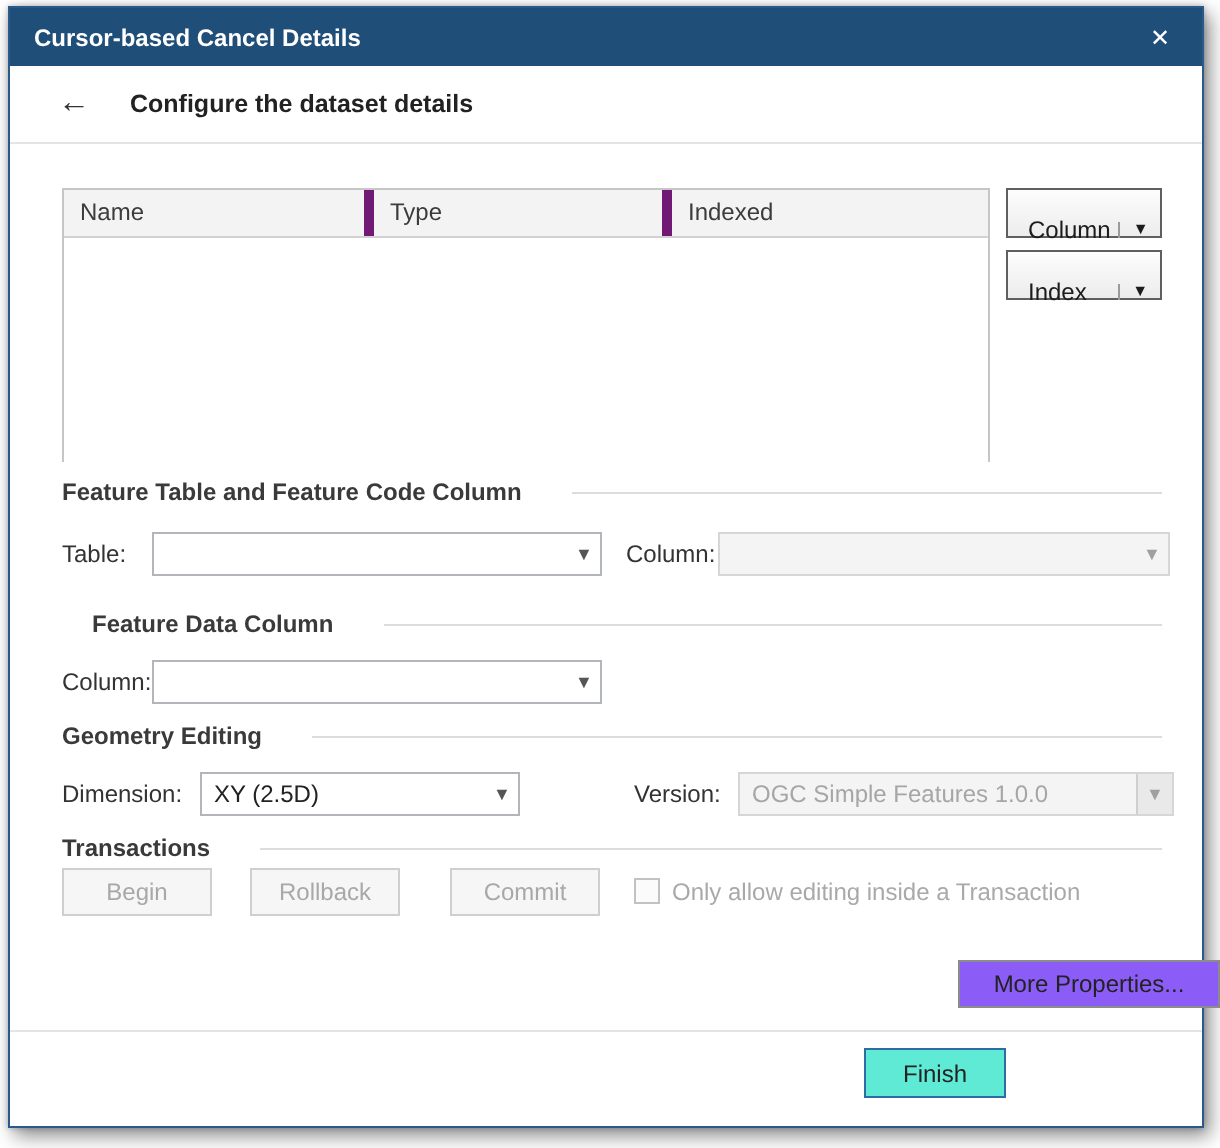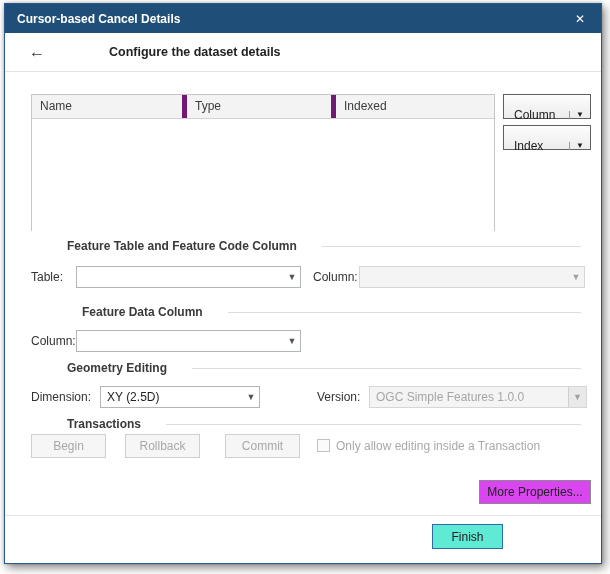--- a/index.html
+++ b/index.html
@@ -22,45 +22,45 @@
     display:flex; align-items:center; padding:0 12px; color:#fff;
   }
   .titlebar .title { flex:1; font-weight:bold; font-size:12px; }
   .close-btn { color:#fff; font-size:12px; line-height:1; cursor:pointer; padding:2px 4px; }
   
   .subheader {
     flex:0 0 38px; display:flex; align-items:center; padding-left:24px;
     border-bottom:1px solid #e4e4e4; background:#fff;
   }
   .back { font-size:16px; color:#333; margin-right:20px; cursor:pointer; line-height:1; }
-  .heading { font-weight:bold; font-size:12.5px; color:#222;margin-left:44px; }
+  .heading { font-weight:bold; font-size:12.5px; color:#222; }
   .content { position:relative; flex:1; }
 
   
   .grid {
     position:absolute; left:26px; top:22px; width:464px; height:137px;
     border:1px solid #c6c6c6; background:#fff; box-sizing:border-box;
   }
   .grid-header { display:flex; height:23px; background:#f3f3f3; border-bottom:1px solid #d2d2d2; }
   .gh { box-sizing:border-box; padding:4px 8px; color:#3c3c3c; border-right:5px solid #701a75; overflow:hidden; white-space:nowrap; }
   .gh-name { width:155px; } .gh-type { width:149px; } .gh-indexed { flex:1; border-right:none; }
   .grid-body { height:113px; background:#fff; }
 
   
   .drop-btn {
-    position:absolute; left:498px; width:88px; height:25px; box-sizing:border-box;
+    position:absolute; left:498px; width:78px; height:25px; box-sizing:border-box;
     border:1px solid #5f5f5f; background:linear-gradient(#fdfdfd,#ececec);
     font:inherit; display:flex; align-items:center; padding:16px 6px 0 10px; cursor:pointer;
   }
   .drop-btn .lbl { flex:1; text-align:left; color:#1c1c1c; }
   .drop-btn .arr { font-size:8px; color:#1c1c1c; border-left:1px solid #9a9a9a; padding-left:6px; margin-left:4px; line-height:1; }
   #columnBtn { top:22px; } #indexBtn { top:53px; }
 
   
-  .section { position:absolute; left:26px; right:20px; display:flex; align-items:center; gap:25px; height:15px;margin-left:36px; }
+  .section { position:absolute; left:26px; right:20px; display:flex; align-items:center; gap:25px; height:15px; }
   .stitle { font-weight:bold; color:#3a3a3a; white-space:nowrap; }
   .rule { flex:1; height:1px; background:#dcdcdc; margin-top:2px; }
   #sec1 { top:166px; } #sec2 { top:232px;padding-left:15px; } #sec3 { top:288px; } #sec4 { top:344px; }
 
   
   .flabel { position:absolute; line-height:22px; color:#333; white-space:nowrap; }
   .combo {
     position:absolute; height:22px; box-sizing:border-box;
     border:1px solid #b2b6ba; background:#fff;
     display:flex; align-items:center; padding-left:6px; cursor:pointer;
@@ -83,22 +83,22 @@
   }
   #beginBtn { left:26px; } #rollbackBtn { left:120px; } #commitBtn { left:220px; }
 
   .cb {
     position:absolute; left:312px; top:367px; width:13px; height:13px;
     border:1px solid #c2c2c2; background:#fbfbfb; box-sizing:border-box;
   }
   .cb-label { position:absolute; left:331px; top:362px; line-height:24px; color:#a9a9a9; white-space:nowrap; }
 
   .mp-btn {
-    position:absolute; left:474px; top:408px; width:112px; height:24px; box-sizing:border-box;
-    border:1px solid #8b8b8b; background:#d946ef; color:#222; font:inherit; cursor:pointer;
+    position:absolute; left:474px; top:408px; width:131px; height:24px; box-sizing:border-box;
+    border:1px solid #8b8b8b; background:#8b5cf6; color:#222; font:inherit; cursor:pointer;
   }
   .footer-divider { position:absolute; left:0; right:0; top:443px; height:1px; background:#e4e4e4; }
 
   .finish-btn, .cancel-btn {
     position:absolute; top:452px; height:25px; box-sizing:border-box;
     background:#5eead4; font:inherit; color:#222; cursor:pointer;
   }
   .finish-btn { left:427px; width:71px; border:1px solid var(--finish_border, #2d6da4); }
   .cancel-btn { left:508px; width:79px; border:1px solid #8b8b8b; }
 </style>

